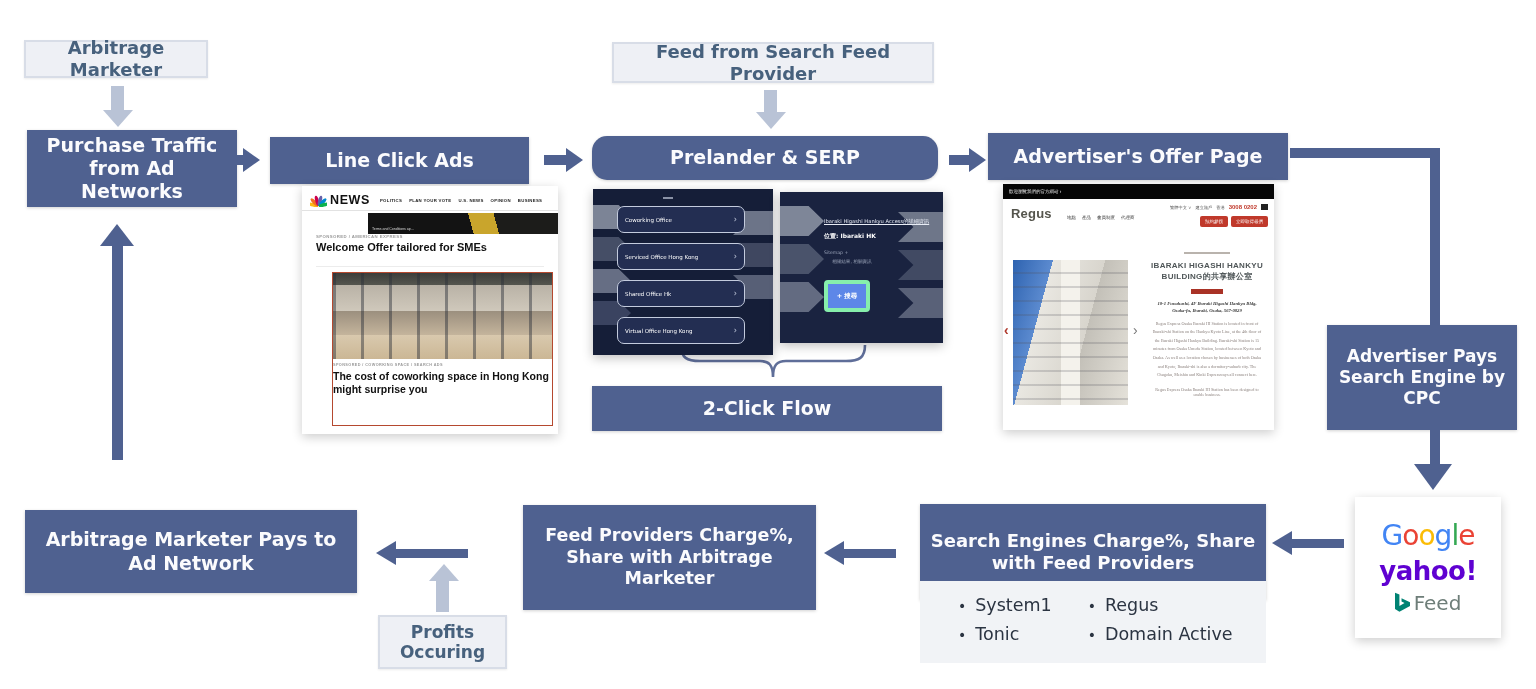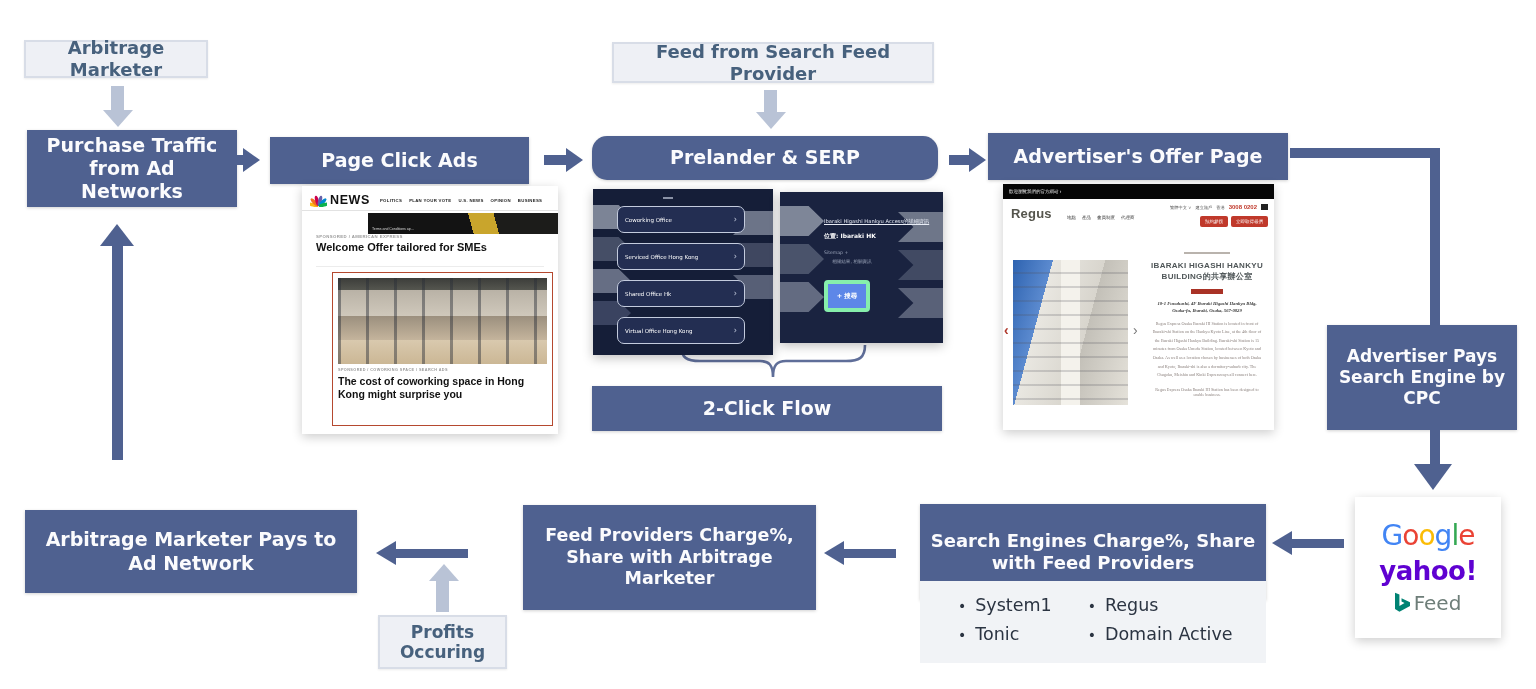--- a/index.html
+++ b/index.html
@@ -23,21 +23,21 @@
   #news-head{position:absolute;left:8px;top:5px;right:6px;height:18px;display:flex;align-items:center;}
   #news-brand{font-weight:800;font-size:12.5px;letter-spacing:.6px;color:#111;margin-left:3px;}
   #news-nav{display:flex;gap:7px;margin-left:10px;font-size:4.3px;font-weight:bold;color:#222;letter-spacing:.3px;}
   #news-rule{position:absolute;left:0;top:24px;width:256px;height:1px;background:#e2e2e2;}
   #news-banner{position:absolute;left:66px;top:27px;width:190px;height:21px;
     background:linear-gradient(75deg,#131313 0 54%,#c9a52c 54% 67%,#1c1c1a 67% 100%);}
   #news-banner span{position:absolute;left:4px;bottom:3px;font-size:3.5px;color:#ddd;}
   #news-sponsored{position:absolute;left:14px;top:48px;font-size:4.3px;font-weight:bold;color:#9a9a9a;letter-spacing:.4px;}
   #news-headline{position:absolute;left:14px;top:55px;width:225px;font-size:11px;font-weight:bold;color:#111;line-height:1.15;}
   #news-rule2{position:absolute;left:14px;top:80px;width:228px;height:1px;background:#ececec;}
-  #news-ad{position:absolute;left:30px;top:86px;width:221px;height:154px;border:1.5px solid #b5492f;box-sizing:border-box;padding:5px;}
+  #news-ad{position:absolute;left:30px;top:86px;width:221px;height:154px;border:1.5px solid #b5492f;box-sizing:border-box;}
   #ad-photo{width:100%;height:86px;
     background:
       repeating-linear-gradient(90deg,rgba(40,45,55,.45) 0 3px,rgba(0,0,0,0) 3px 28px),
       linear-gradient(180deg,#3c3d3a 0%,#55564f 14%,#b9b2a6 14%,#cfc8bb 44%,#9b8f7e 44%,#c4b49c 72%,#d9c9ae 72%,#cbb795 100%);}
   #ad-sponsored{margin-top:4px;font-size:3.8px;font-weight:bold;color:#9a9a9a;letter-spacing:.4px;}
   #ad-headline{margin-top:3px;font-size:10.5px;font-weight:bold;color:#111;line-height:1.25;}
   
   #shot1{left:593px;top:189px;width:180px;height:166px;background:#151e38;position:absolute;
          overflow:hidden;box-shadow:0 3px 10px rgba(0,0,0,.25);}
   #shot2{left:780px;top:192px;width:163px;height:151px;background:#1a2340;position:absolute;
@@ -110,21 +110,21 @@
 </head>
 <body>
 
 <div id="canvas">
 
   <div class="lbox" id="lb-arb">Arbitrage Marketer</div>
   <div class="lbox" id="lb-feed">Feed from Search Feed Provider</div>
   <div class="lbox" id="lb-profits">Profits Occuring</div>
 
   <div class="bbox" id="b-purchase">Purchase Traffic from Ad Networks</div>
-  <div class="bbox" id="b-clickads">Page Click Ads</div>
+  <div class="bbox" id="b-clickads">Line Click Ads</div>
   <div class="bbox" id="b-prelander">Prelander &amp; SERP</div>
   <div class="bbox" id="b-2click">2-Click Flow</div>
   <div class="bbox" id="b-offer">Advertiser's Offer Page</div>
   <div class="bbox" id="b-advpays">Advertiser Pays Search Engine by CPC</div>
   <div class="bbox" id="b-sechdr">Search Engines Charge%, Share with Feed Providers</div>
   <div class="bbox" id="b-feedprov">Feed Providers Charge%, Share with Arbitrage Marketer</div>
   <div class="bbox" id="b-marketerpays">Arbitrage Marketer Pays to Ad Network</div>
 
   <div id="sec-panel">
     <div class="sec-col">

